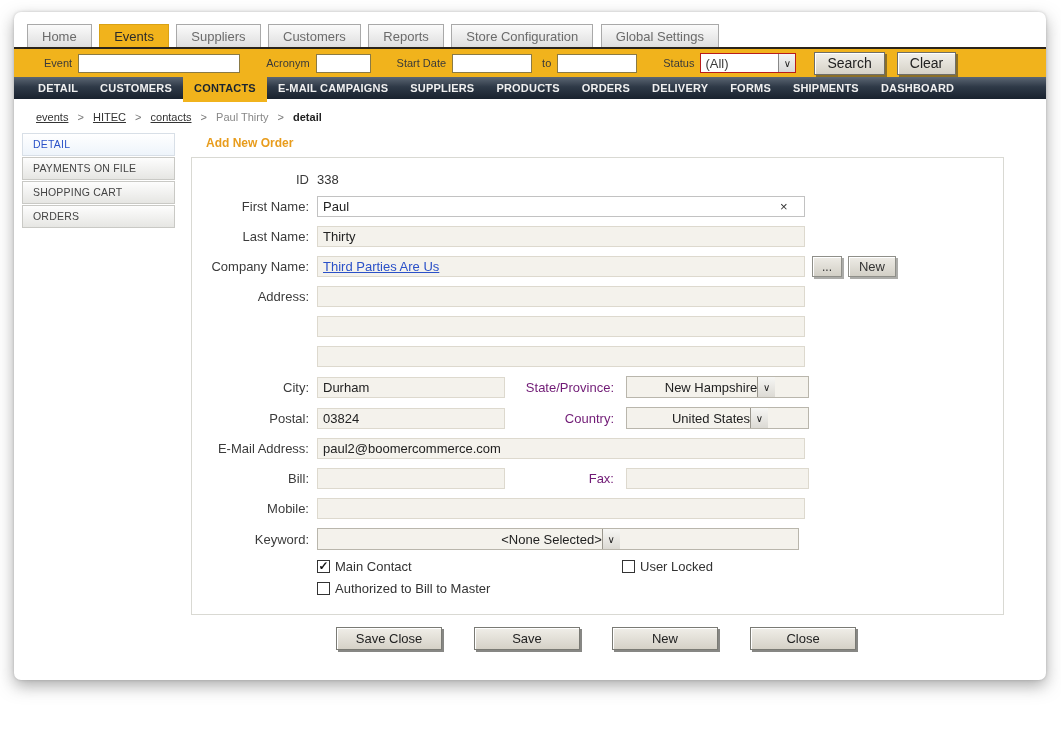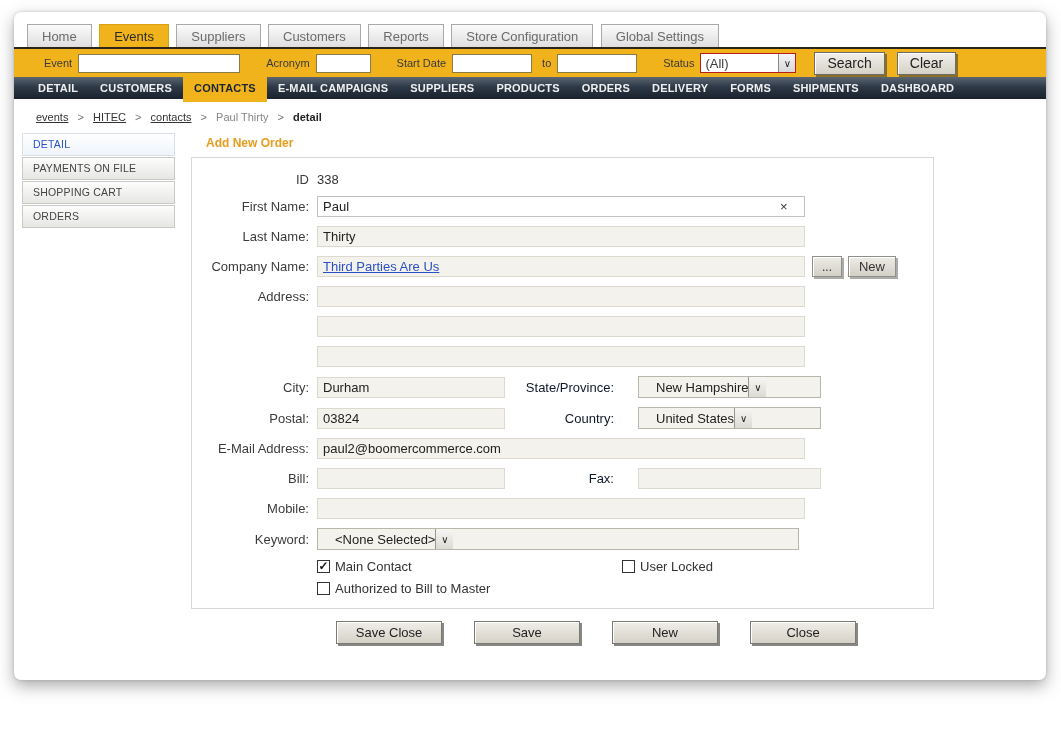--- a/index.html
+++ b/index.html
@@ -58,24 +58,24 @@
   .content { display:flex; padding-left:8px; }
   .sidebar { width:153px; margin-right:16px; flex:none; }
   .side-item {
     height:23px; line-height:21px; padding-left:10px; font-size:10.5px; color:#444;
     background:linear-gradient(#fdfdfd,#e6e6e3); border:1px solid #c9c9c5; margin-bottom:1px;
     cursor:pointer; letter-spacing:.2px;
   }
   .side-item.active { background:linear-gradient(#ffffff,#eef4fb); border-color:#d8dfe7; color:#2b52c8; }
   .main { width:815px; }
   .section-link { display:inline-block; margin:0 0 7px 15px; font-size:12px; font-weight:bold; color:#e89c1c; text-decoration:none; cursor:pointer; }
-  .form-box { border:1px solid #d9d9d3; background:#fff; padding:14px 0 12px; width:743px; }
+  .form-box { border:1px solid #d9d9d3; background:#fff; padding:14px 0 12px; width:813px; }
   .row { display:flex; align-items:center; margin-bottom:9px; position:relative; }
   .lbl { width:117px; margin-right:8px; text-align:right; font-size:13px; color:#3b3b3b; flex:none; }
-  .lbl2 { width:109px; margin-right:24px; text-align:right; font-size:13px; color:#0f172a; flex:none; }
+  .lbl2 { width:109px; margin-right:12px; text-align:right; font-size:13px; color:#701a75; flex:none; }
   .idval { font-size:13px; color:#333; }
   .inp {
     height:21px; background:#f4f2ec; border:1px solid #ddd9ce; font-size:13px; color:#222;
     padding:4px 5px; font-family:"Liberation Sans",sans-serif;
   }
   .w-main { width:488px; }
   .w-half { width:188px; }
   .inp.focused { background:#fff; border-color:#c2c2c2; padding-right:22px; }
   .clear-x { position:absolute; left:588px; top:3px; font-size:13px; color:#333; cursor:pointer; line-height:15px; }
   .link-field { display:flex; align-items:center; }
@@ -83,22 +83,22 @@
   .mini-btn {
     height:21px; font-size:12px; color:#333; padding:0 8px;
     background:linear-gradient(#eeece6,#d2cfc6); border:1px solid #8f8f89;
     box-shadow:2px 2px 0 rgba(70,70,65,.45), inset 1px 1px 0 #fff;
     font-family:"Liberation Sans",sans-serif; cursor:pointer;
   }
   .dots-btn { margin-left:7px; width:30px; }
   .new-btn { margin-left:6px; width:48px; font-size:13px; }
   .sel {
     height:22px; background:#f4f2ec; border:1px solid #b9b6ac;
-    display:flex; align-items:center; justify-content:flex-start;
-    font-size:13px; color:#222; padding-left:17px; cursor:pointer;
+    display:flex; align-items:center; justify-content:center;
+    font-size:13px; color:#222; padding-left:5px; cursor:pointer;
   }
   .w-sel { width:183px; }
   .w-keyword { width:482px; }
   .sel .arrow-box {
     width:18px; height:20px; background:linear-gradient(#f6f6f4,#dcdad4);
     border-left:1px solid #9a978e; display:flex; align-items:center; justify-content:center;
     font-size:10px; color:#222; flex:none;
   }
   .cb-row { display:flex; margin:0 0 7px 125px; align-items:center; }
   .cb-col { display:flex; align-items:center; width:305px; }
@@ -277,21 +277,21 @@
             <span class="checkbox checked">✓</span>
             <span class="cb-label">Main Contact</span>
           </div>
           <div class="cb-col col2">
             <span class="checkbox"></span>
             <span class="cb-label">User Locked</span>
           </div>
         </div>
 
 
-        <div class="cb-row" style="margin-bottom:0">
+        <div class="cb-row" style="margin-bottom:6px">
           <div class="cb-col">
             <span class="checkbox"></span>
             <span class="cb-label">Authorized to Bill to Master</span>
           </div>
         </div>
 
       </div>
 
       
       <div class="actions">

